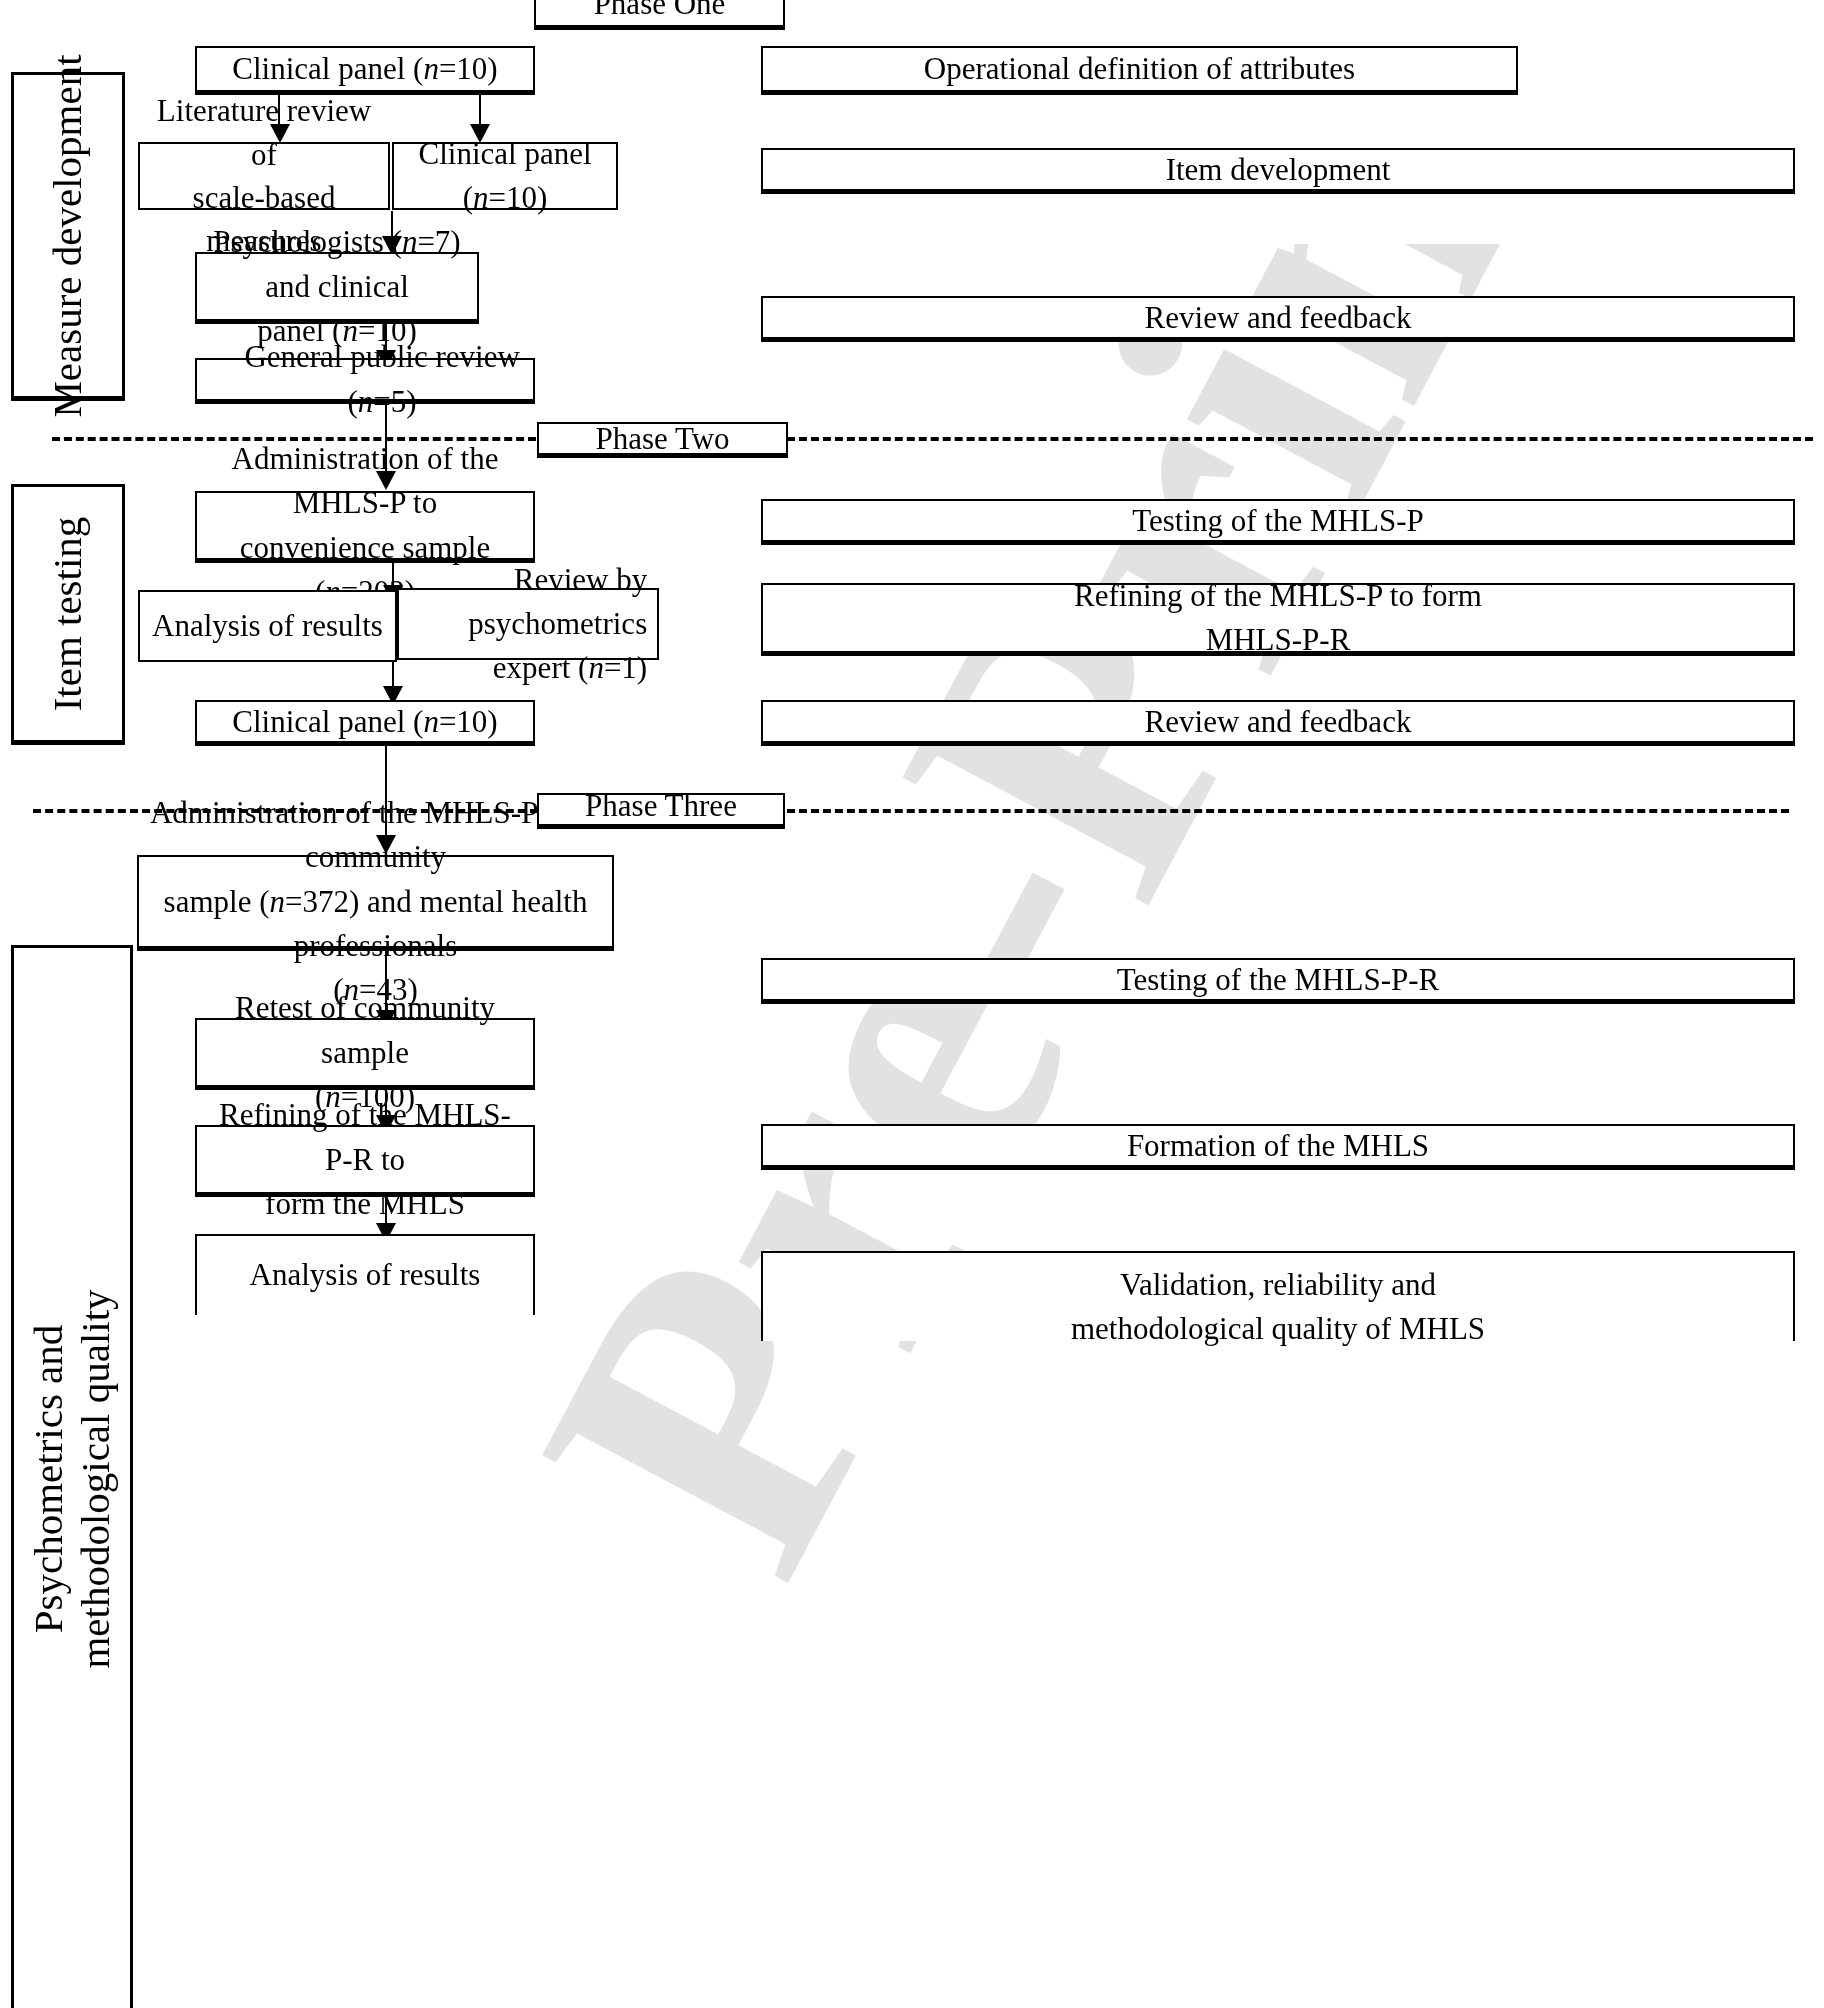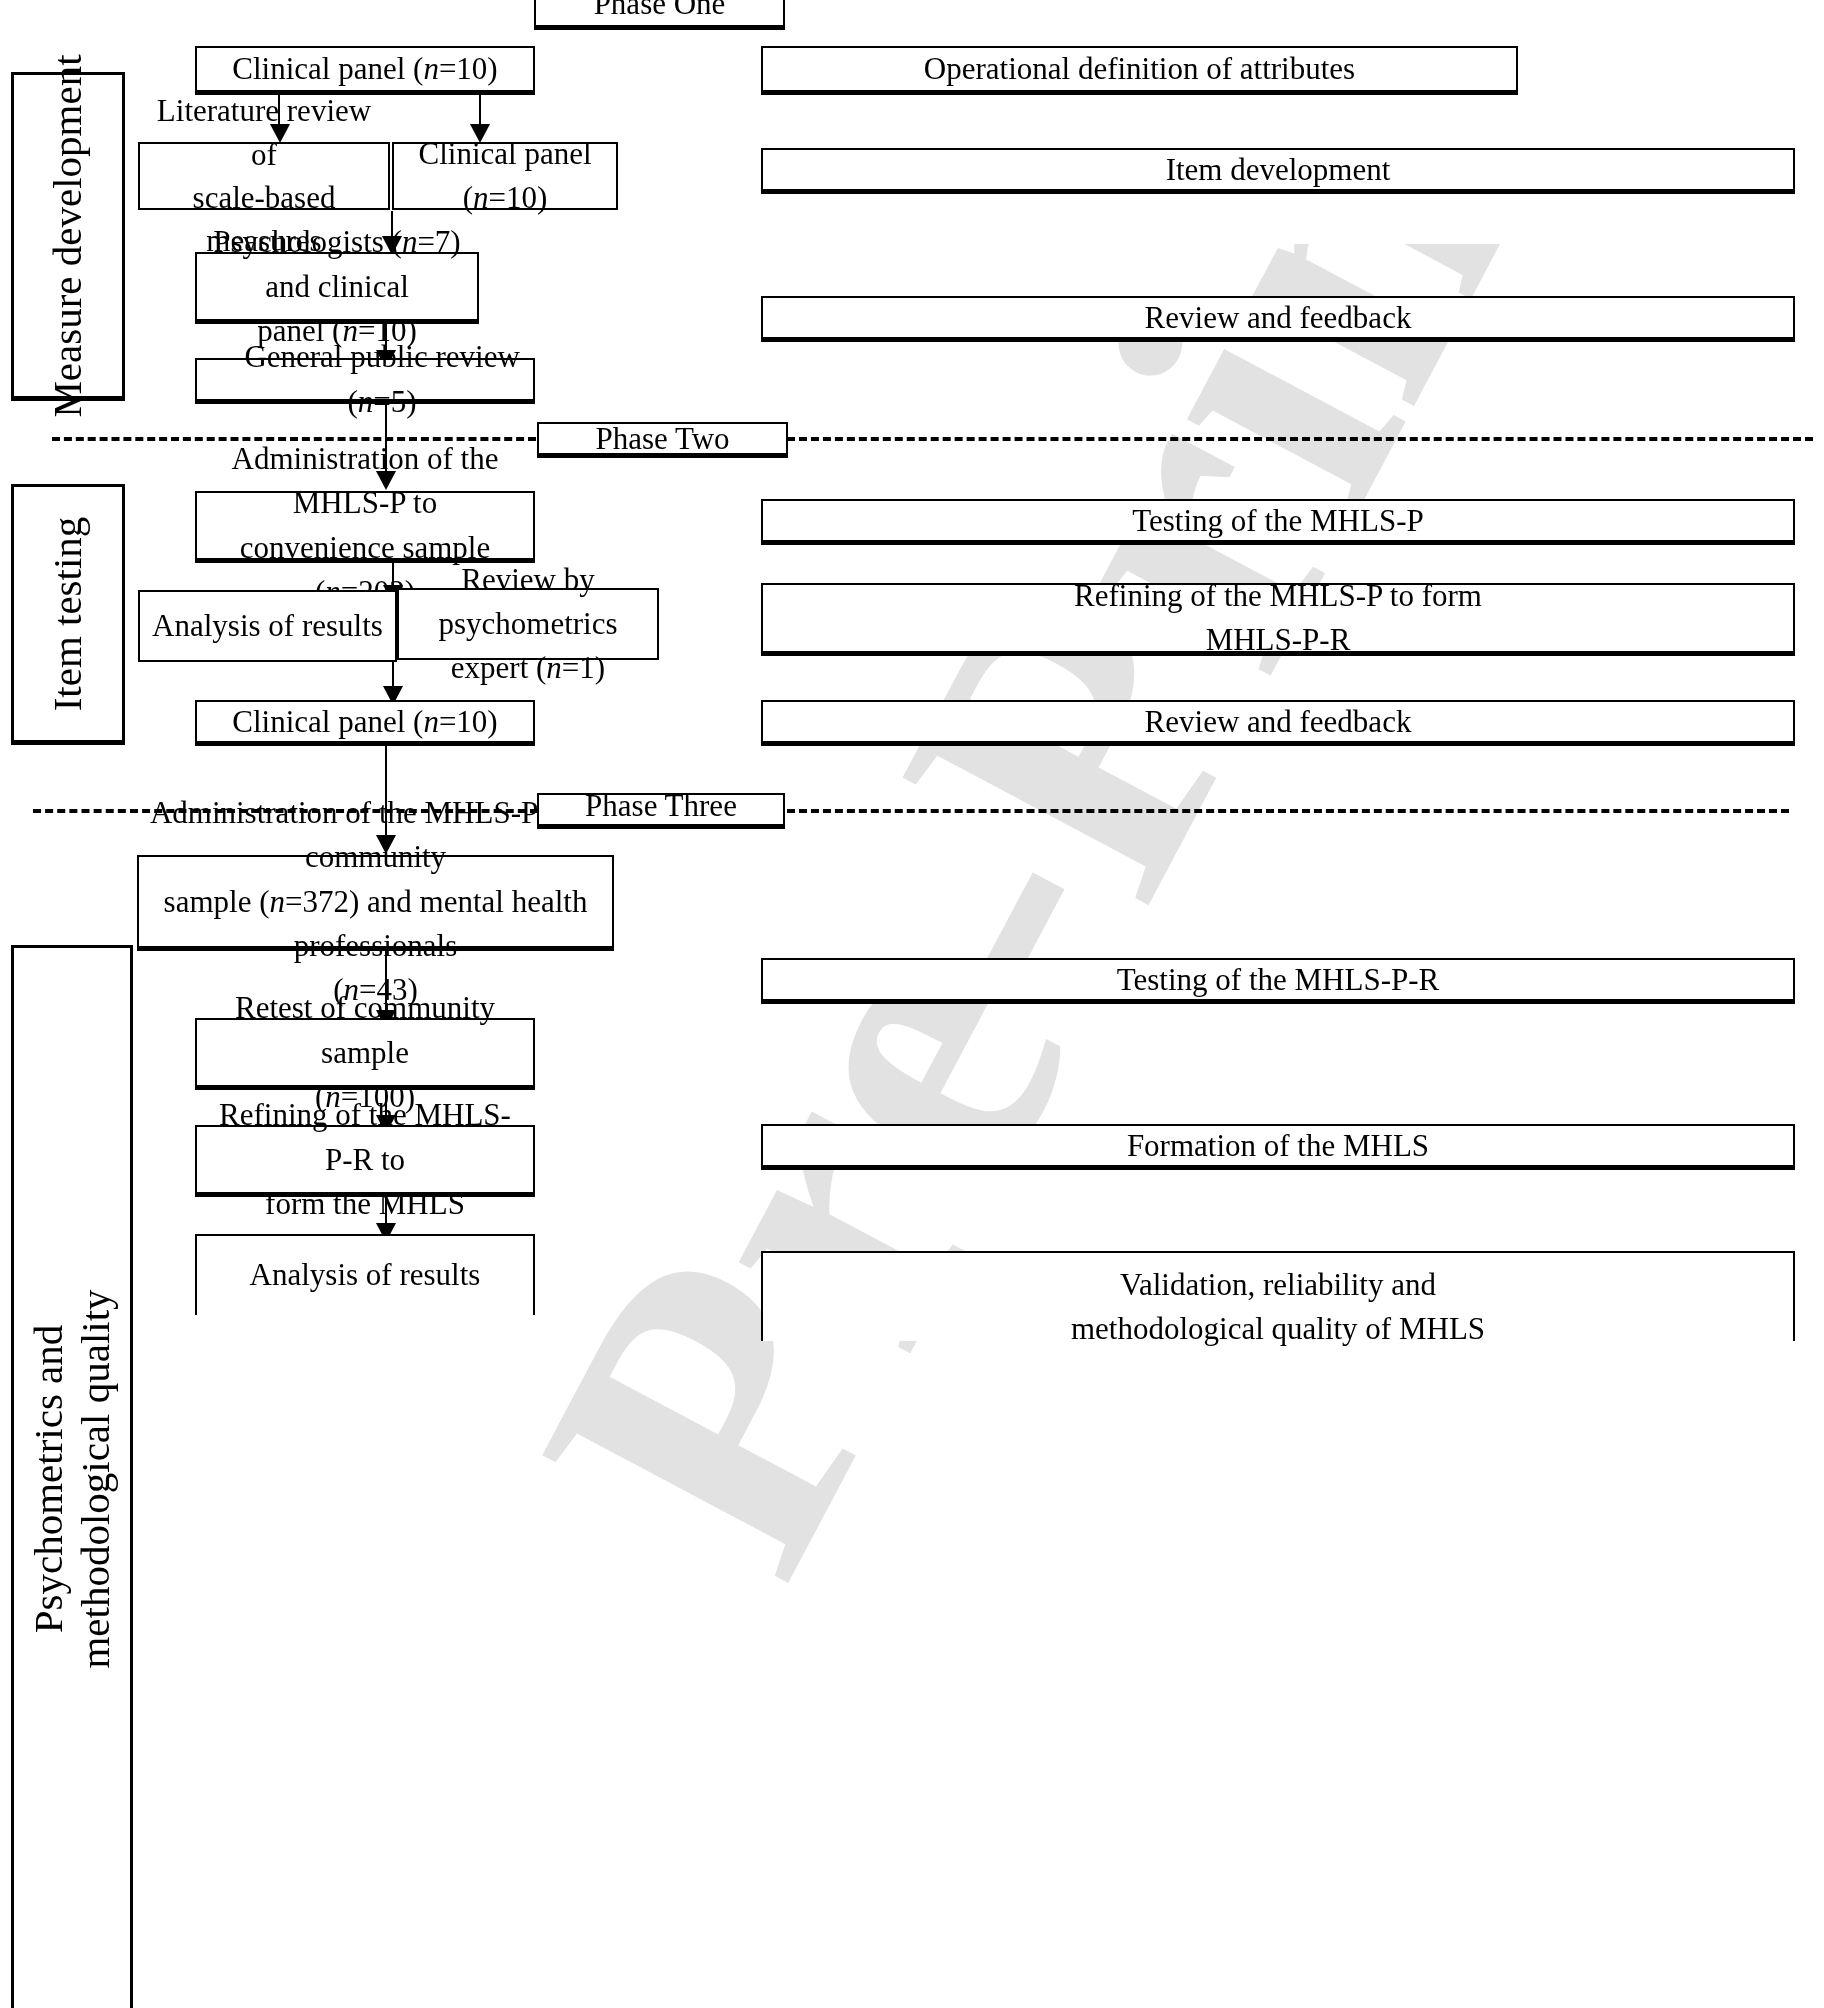--- a/index.html
+++ b/index.html
@@ -208,21 +208,21 @@
     <span>Testing of the MHLS-P</span>
   </div>
 
   <div class="vline" style="left:392px; top:563px; height:28px;"></div>
   <div class="arrowhead" style="left:383px; top:585px;"></div>
 
   <div class="box" style="left:138px; top:590px; width:259px; height:72px;">
     <span>Analysis of results</span>
   </div>
 
-  <div class="box" style="left:397px; top:588px; width:262px; height:72px;">
+  <div class="box" style="left:397px; top:588px; width:262px; height:72px;text-align:right;">
     <span>
       <span>Review by psychometrics</span><br>
       <span>expert (</span><span class="ital">n</span><span>=1)</span>
     </span>
   </div>
 
   <div class="box thickbottom" style="left:761px; top:583px; width:1034px; height:73px;">
     <span>
       <span>Refining of the MHLS-P to form</span><br>
       <span>MHLS-P-R</span>

